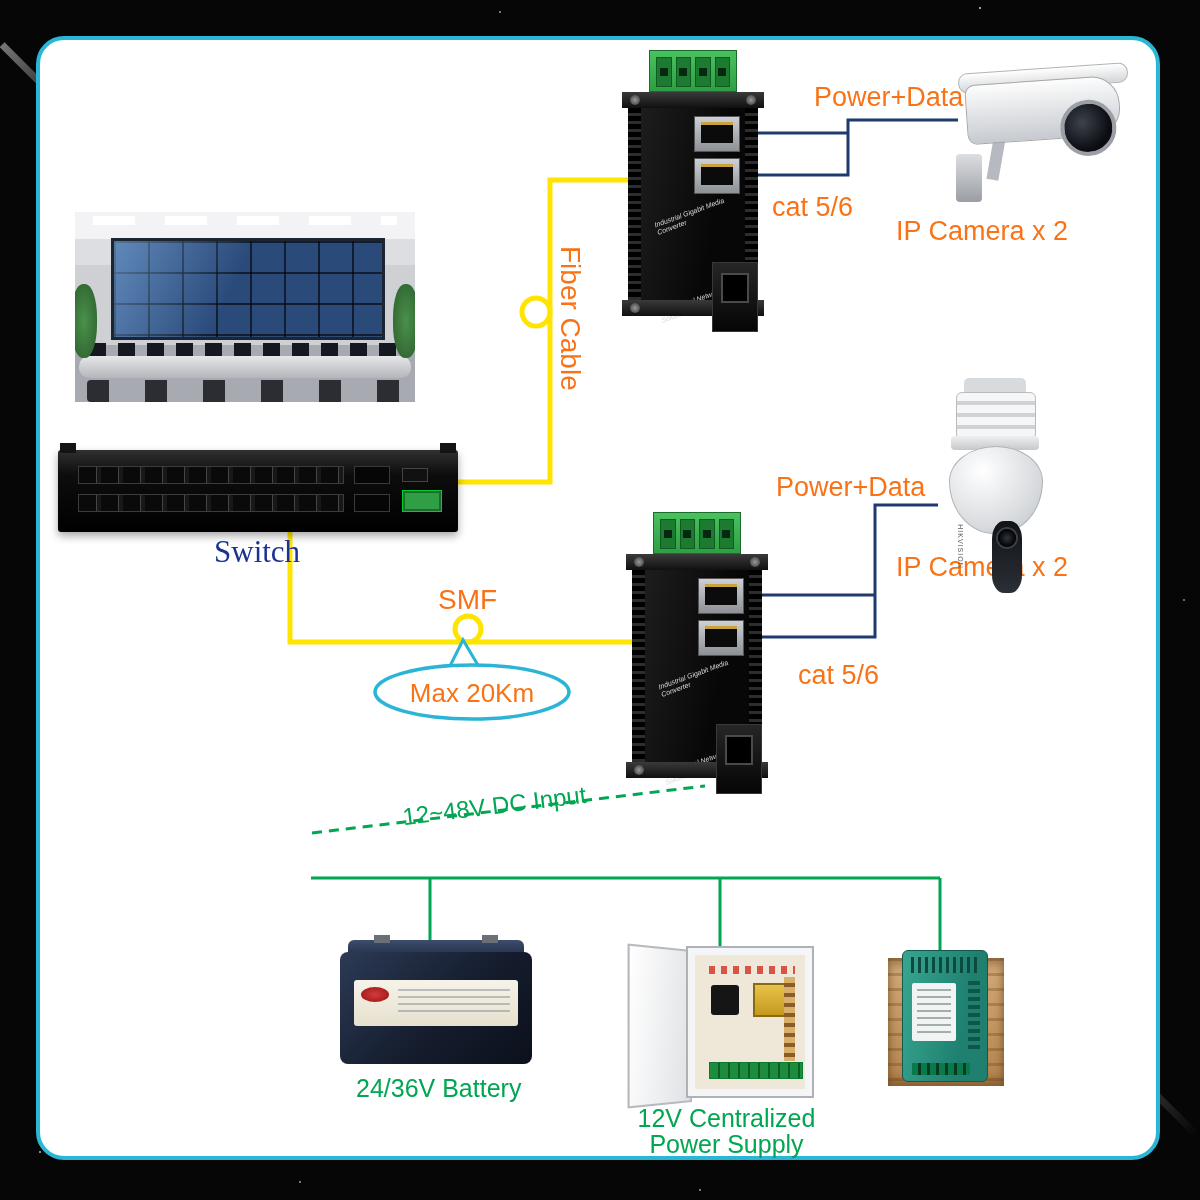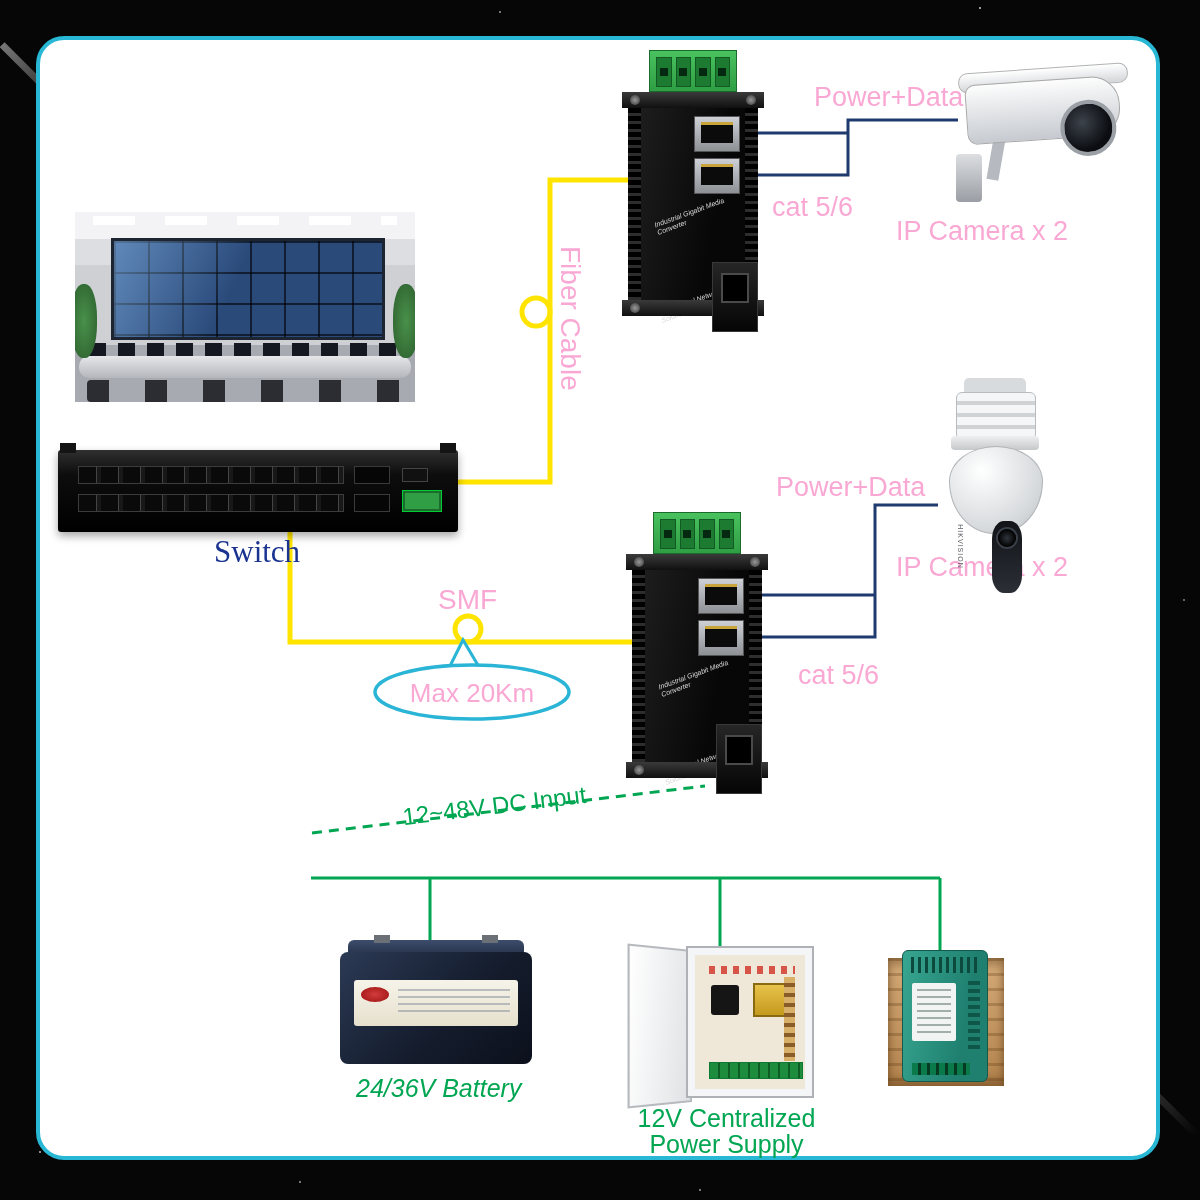--- a/index.html
+++ b/index.html
@@ -16,21 +16,21 @@
       radial-gradient(circle 2px at 500px 12px,#777 40%,transparent 41%),
       radial-gradient(circle 2px at 40px 1152px,#8a8a8a 40%,transparent 41%),
       radial-gradient(circle 2px at 700px 1190px,#777 40%,transparent 41%);}
   .streak{position:absolute;height:7px;background:linear-gradient(90deg,rgba(255,255,255,.45),transparent);transform:rotate(45deg);}
   .streak.s1{left:-14px;top:80px;width:110px;}
   .streak.s2{left:1120px;top:1100px;width:90px;opacity:.5;}
   .card{position:absolute;left:36px;top:36px;width:1124px;height:1124px;background:#fff;
         border:4px solid #28b7d4;border-radius:28px;box-sizing:border-box;}
   svg.lines{position:absolute;left:0;top:0;width:1200px;height:1200px;}
 
-  .lbl{position:absolute;font-size:27px;color:#f9a8d4;white-space:nowrap;}
+  .lbl{position:absolute;font-size:27px;color:#f97316;white-space:nowrap;}
   .lbl.navy-serif{font-family:"Liberation Serif",serif;font-size:31px;color:#1a3390;}
   .lbl.green{color:#00a651;font-size:25px;}
   .lbl.vert{writing-mode:vertical-rl;font-size:28px;}
   .lbl.center{text-align:center;white-space:normal;}
 
   
   .room{position:absolute;left:75px;top:212px;width:340px;height:190px;overflow:hidden;
         background:linear-gradient(#f3f3f5 0 14%,#dddee1 14% 28%,#cfd0d4 28% 70%,#a7aab0 70%);}
   .room::before{content:"";position:absolute;left:18px;top:4px;width:304px;height:9px;
         background:repeating-linear-gradient(to right,#fff 0 42px,transparent 42px 72px);}
@@ -303,21 +303,21 @@
   </div>
 
   <div class="lbl green" style="left:402px;top:792px;font-size:24px;transform:rotate(-7deg);">12~48V DC Input</div>
 
   <div class="battery">
     <div class="bat-top"></div>
     <div class="bat-body">
       <div class="bat-label"></div>
     </div>
   </div>
-  <div class="lbl green" style="left:356px;top:1074px;font-style:italic;">24/36V Battery</div>
+  <div class="lbl green" style="left:356px;top:1074px;">24/36V Battery</div>
 
   <div class="psu">
     <div class="psu-door"></div>
     <div class="psu-box">
       <div class="psu-inner">
         <div class="psu-wires"></div>
         <div class="psu-black"></div>
         <div class="psu-trans"></div>
         <div class="psu-fuses"></div>
         <div class="psu-terms"></div>

